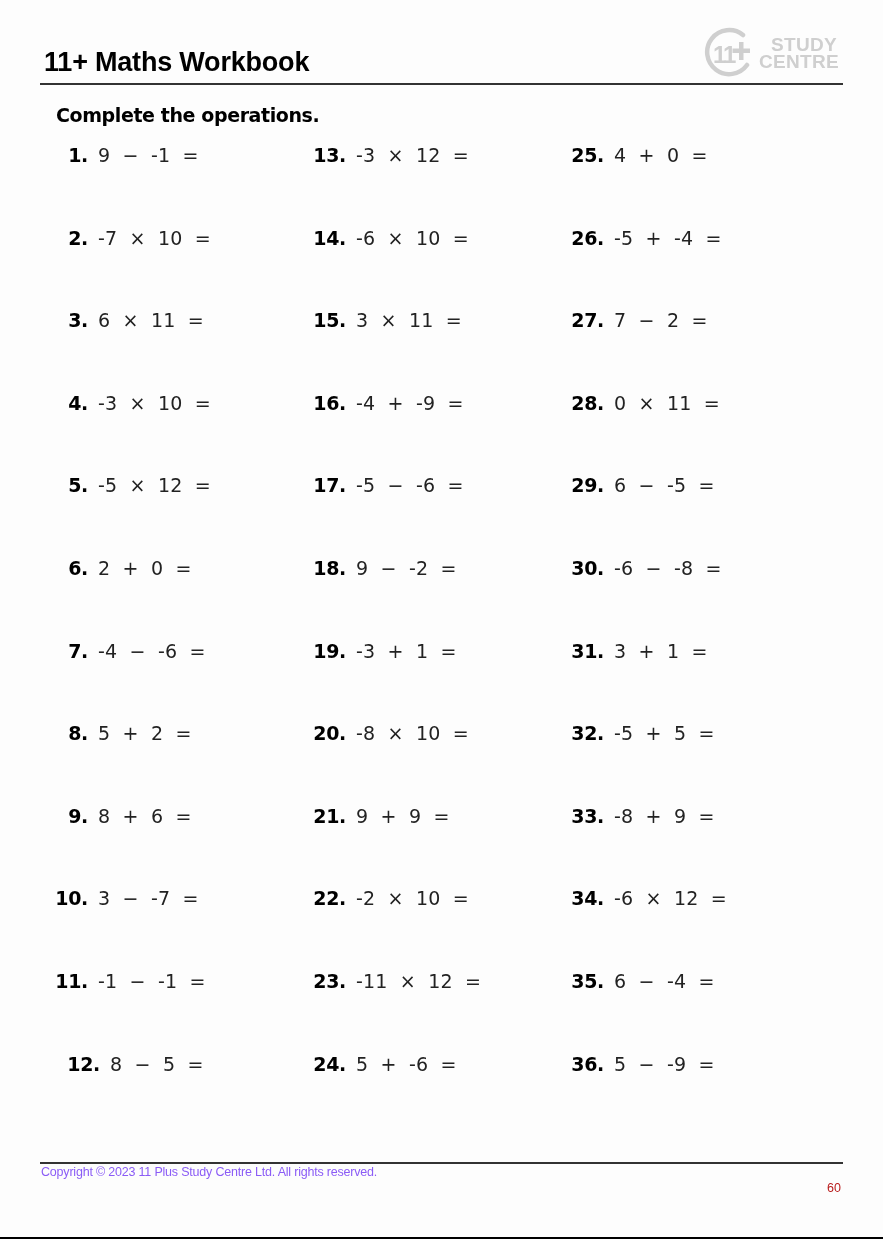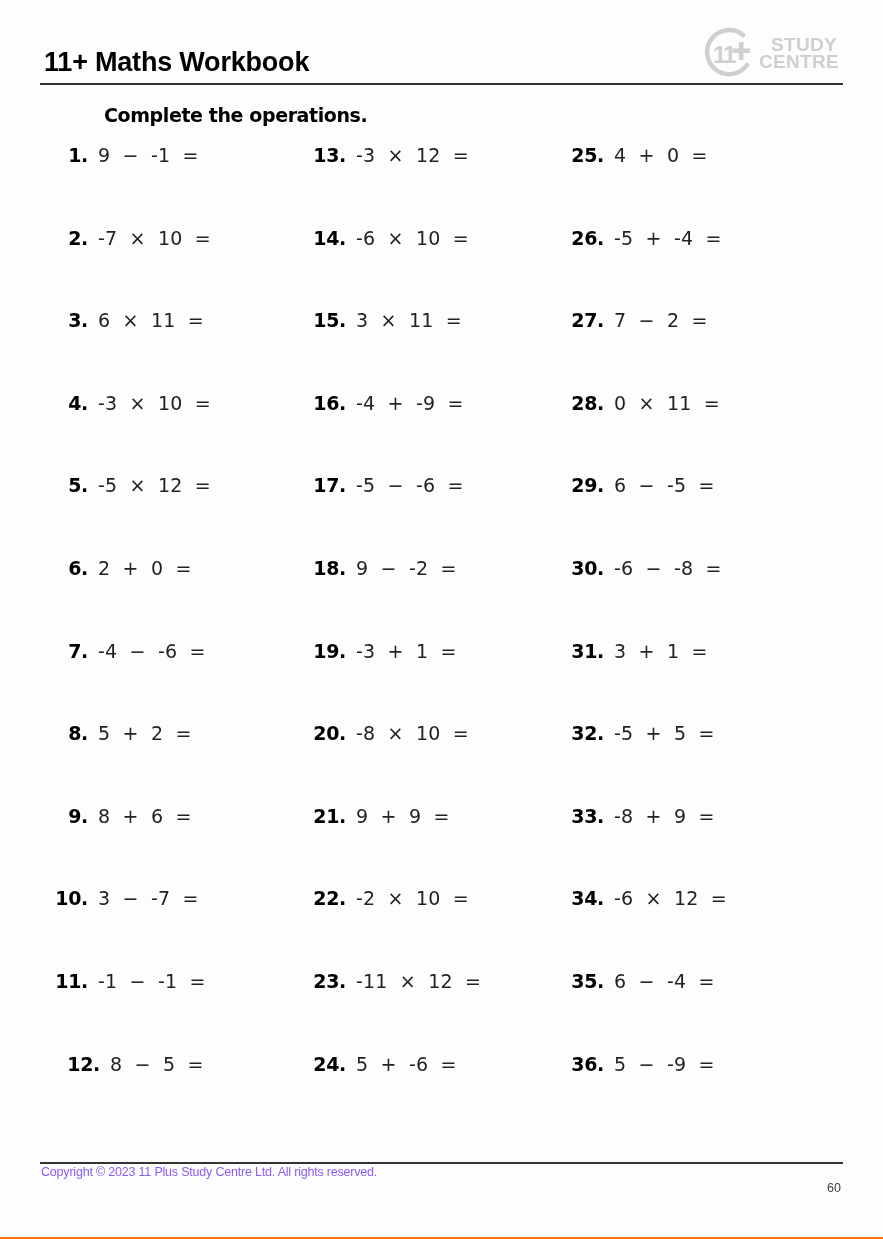--- a/index.html
+++ b/index.html
@@ -14,21 +14,21 @@
       overflow: hidden;
       font-family: "DejaVu Sans", sans-serif;
       color: #111;
     }
     .page {
       position: absolute;
       left: 0; top: 0;
       width: 883px;
       height: 1237px;
       background: #fdfdfd;
-      border-bottom: 2px solid #f97316;
+      border-bottom: 2px solid #000000;
     }
     .header-title {
       position: absolute;
       left: 44px;
       top: 46px;
       font-family: "Liberation Sans", sans-serif;
       font-weight: bold;
       font-size: 27px;
       letter-spacing: -0.2px;
       color: #000;
@@ -63,21 +63,20 @@
     .logo-text.l2 { top: 26px; }
     .instructions {
       position: absolute;
       left: 56px;
       top: 104px;
       font-family: "DejaVu Sans", sans-serif;
       font-weight: bold;
       font-size: 19px;
       color: #000;
       letter-spacing: -0.4px;
-      margin-left: 48px;
     }
     .problem {
       position: absolute;
       height: 26px;
       line-height: 26px;
       white-space: nowrap;
       font-size: 19px;
     }
     .problem .num {
       display: inline-block;
@@ -111,21 +110,21 @@
       font-size: 12.5px;
       color: #8b5cf6;
       letter-spacing: -0.2px;
     }
     .page-number {
       position: absolute;
       right: 42px;
       top: 1181px;
       font-family: "Liberation Sans", sans-serif;
       font-size: 12.5px;
-      color: #404040;
+      color: #b91c1c;
     }
   </style>
 </head>
 <body>
 
 <div class="page">
 
   <div class="header-title">11+ Maths Workbook</div>
 
   <div class="logo">

